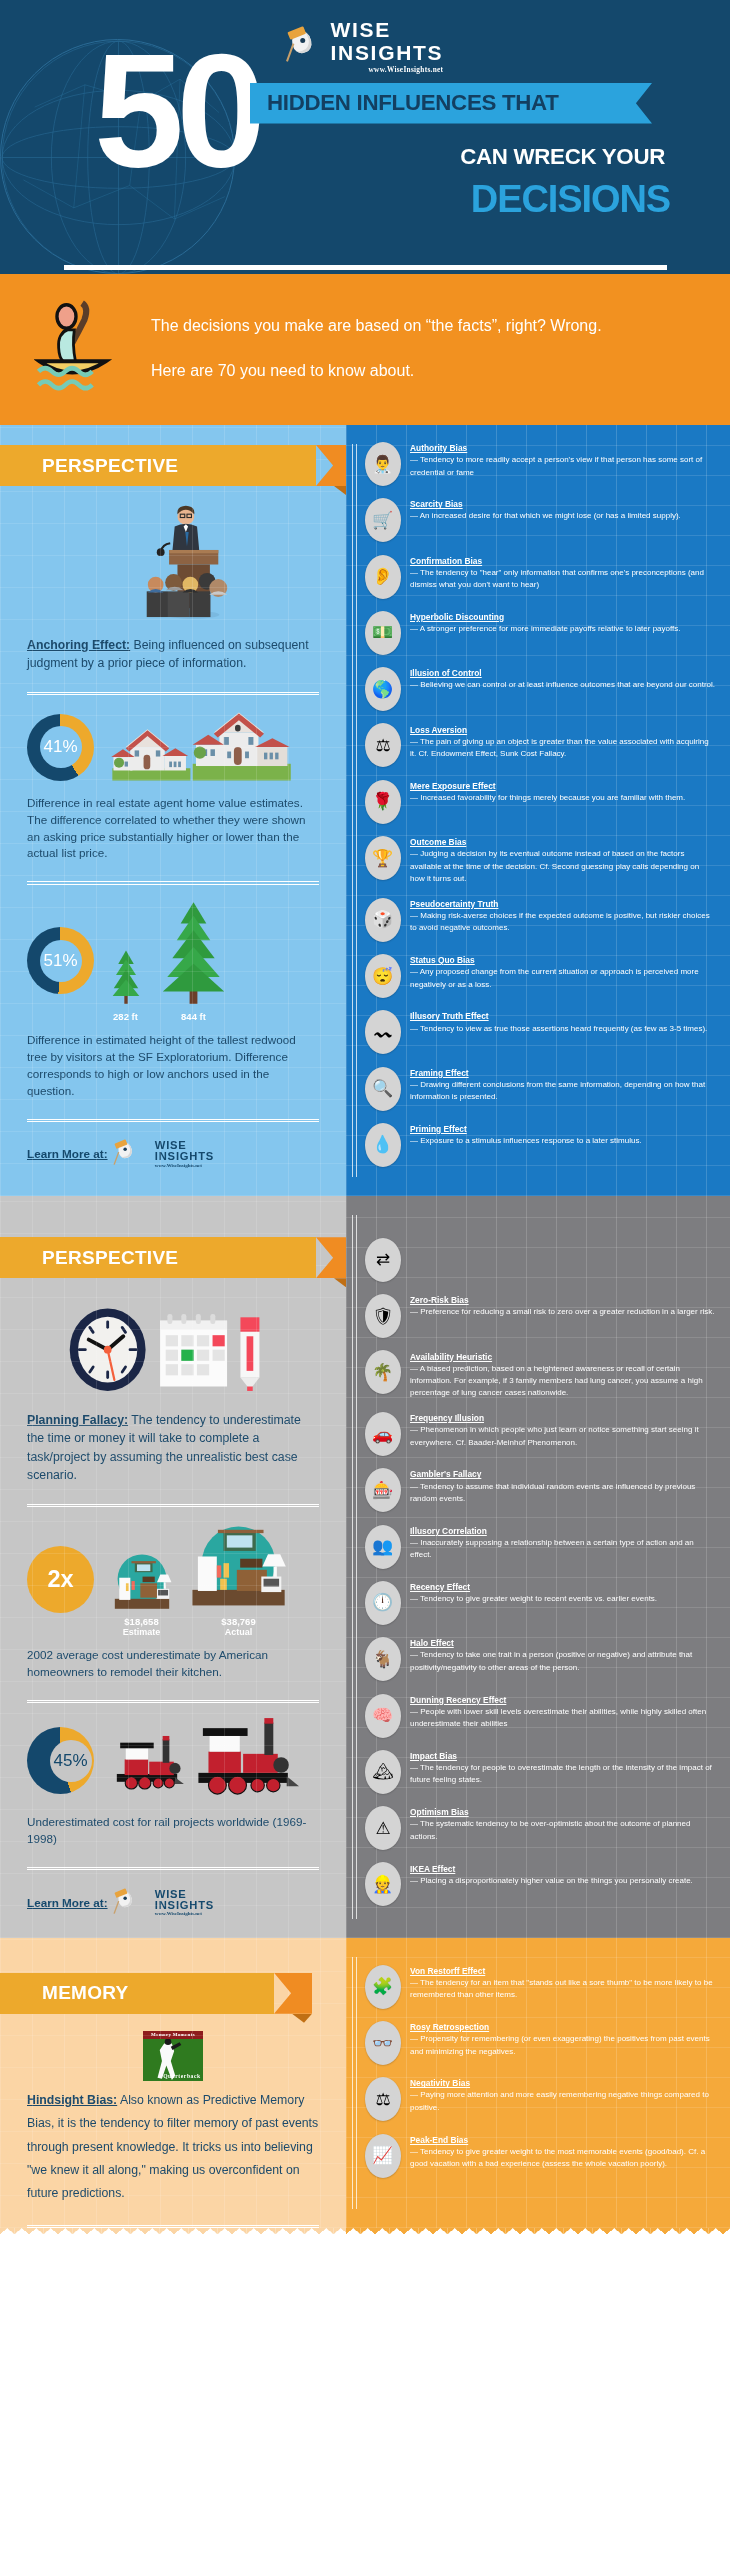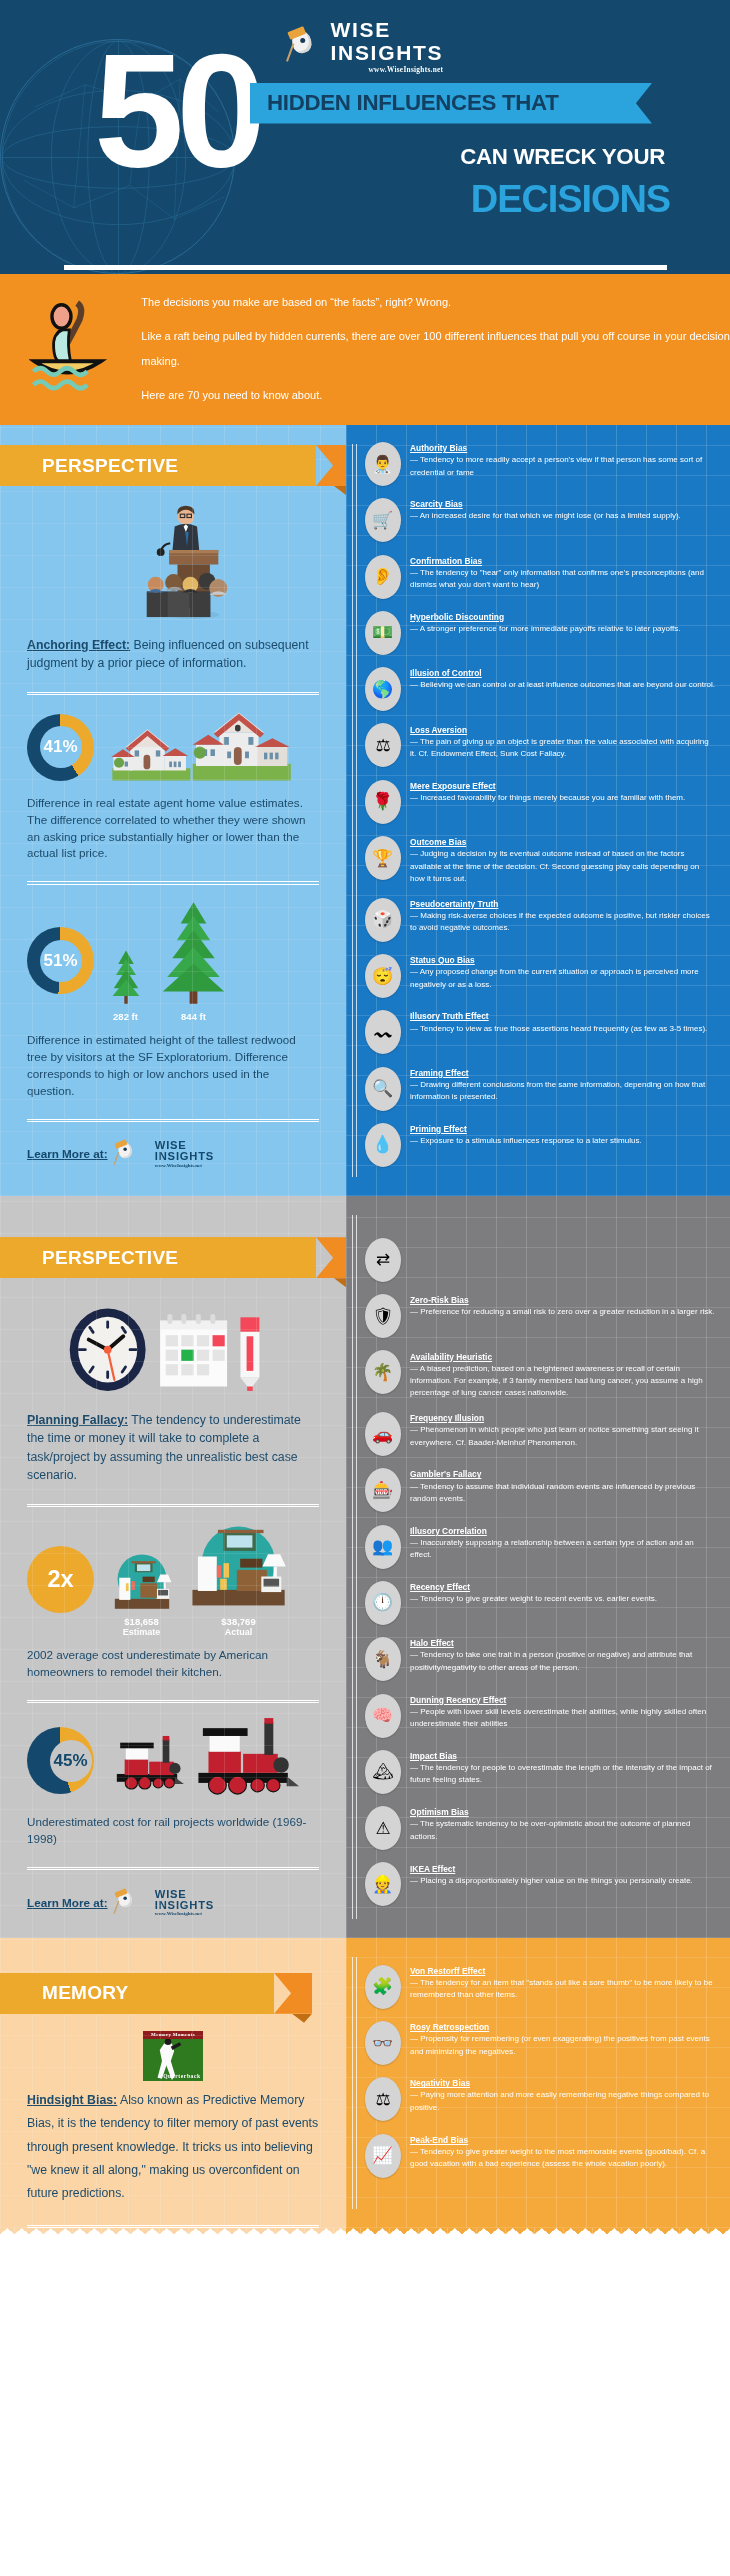--- a/index.html
+++ b/index.html
@@ -85,21 +85,21 @@
 
   
   .intro {
     background: #f29120;
     padding: 13.4px 0 14.5px 0;
     display: flex; align-items: center;
     min-height: 151px;
   }
   .kayak { width: 151px; display:flex; justify-content:center; }
   .kayak svg { display:block; }
-  .intro-text { color: #fff; font-size: 11px; line-height: 2.25; }
+  .intro-text { color: #fff; font-size: 16px; line-height: 2.25; }
   .intro-text p { margin-bottom: 9px; }
   .intro-text p:last-child { margin-bottom: 0; }
 
   
   .section { display: flex; position: relative; }
   .col-left  { width: 346px; position: relative; padding: 0 27px 0 27px; }
   .col-right { width: 384px; position: relative; padding: 17px 14.5px 17px 19px; }
 
   .sec-blue  .col-left  { background: #84c6ee; }
   .sec-blue  .col-right { background: #1a79c4; }
@@ -159,21 +159,21 @@
 
   .stat-row { display:flex; align-items:center; gap: 14.5px; margin: 3.4px 0 10px 0; }
   .donut {
     width: 67px; height: 67px; border-radius: 50%;
     display: flex; align-items: center; justify-content: center;
     position: relative; flex: none;
   }
   .donut .hole {
     width: 42px; height: 42px; border-radius: 50%;
     display:flex; align-items:center; justify-content:center;
-    font-size: 17px; font-weight: 700;
+    font-size: 17px; font-weight: 400;
   }
   .sec-blue .donut .hole { background:#84c6ee; color:#ffffff; }
   .sec-gray .donut .hole { background:#c6c6c6; color:#14486c;margin-left:20px; }
   .circle-stat {
     width: 67px; height: 67px; border-radius:50%;
     background:#eda92c; color:#fff; font-size:23.5px; font-weight:700;
     display:flex; align-items:center; justify-content:center; flex:none;
   }
   .stat-note { font-size: 11.7px; line-height:1.45; color:#1c4a6b; margin-bottom: 3.4px; }
 
@@ -289,21 +289,20 @@
         <path d="M86 18 q12 8 4 30 q-10 20 -22 42" stroke="#5b3d29" stroke-width="11" fill="none"></path>
         <path d="M62 120 q-14 -16 -12 -40 q1 -12 10 -14" stroke="#111" stroke-width="7" fill="none"></path>
         <path d="M60 66 q-18 6 -16 32 q1 18 8 24 l22 0 q-6 -30 -2 -56 z" fill="#b9e9e0" stroke="#111" stroke-width="5"></path>
         <path d="M10 122 q58 40 118 0 z" fill="#f3cd63" stroke="#111" stroke-width="7"></path>
         <path d="M8 140 q12 -12 24 0 t24 0 t24 0 t24 0" stroke="#76cbb6" stroke-width="8" fill="none"></path>
         <path d="M8 164 q12 -12 24 0 t24 0 t24 0 t24 0" stroke="#76cbb6" stroke-width="8" fill="none"></path>
       </svg>
     </div>
     <div class="intro-text">
       <p>The decisions you make are based on “the facts”, right?  Wrong.</p>
-      <p>Like a raft being pulled by hidden currents, there are over 100 different influences that pull you off course in your decision making.</p>
       <p>Here are 70 you need to know about.</p>
     </div>
   </div>
 
   <div class="section sec-blue">
     <div class="col-left">
       <div class="grid-ovl"></div>
       <div class="banner-wrap">
         <div class="banner">PERSPECTIVE</div>
         <div class="banner-fold"></div>

